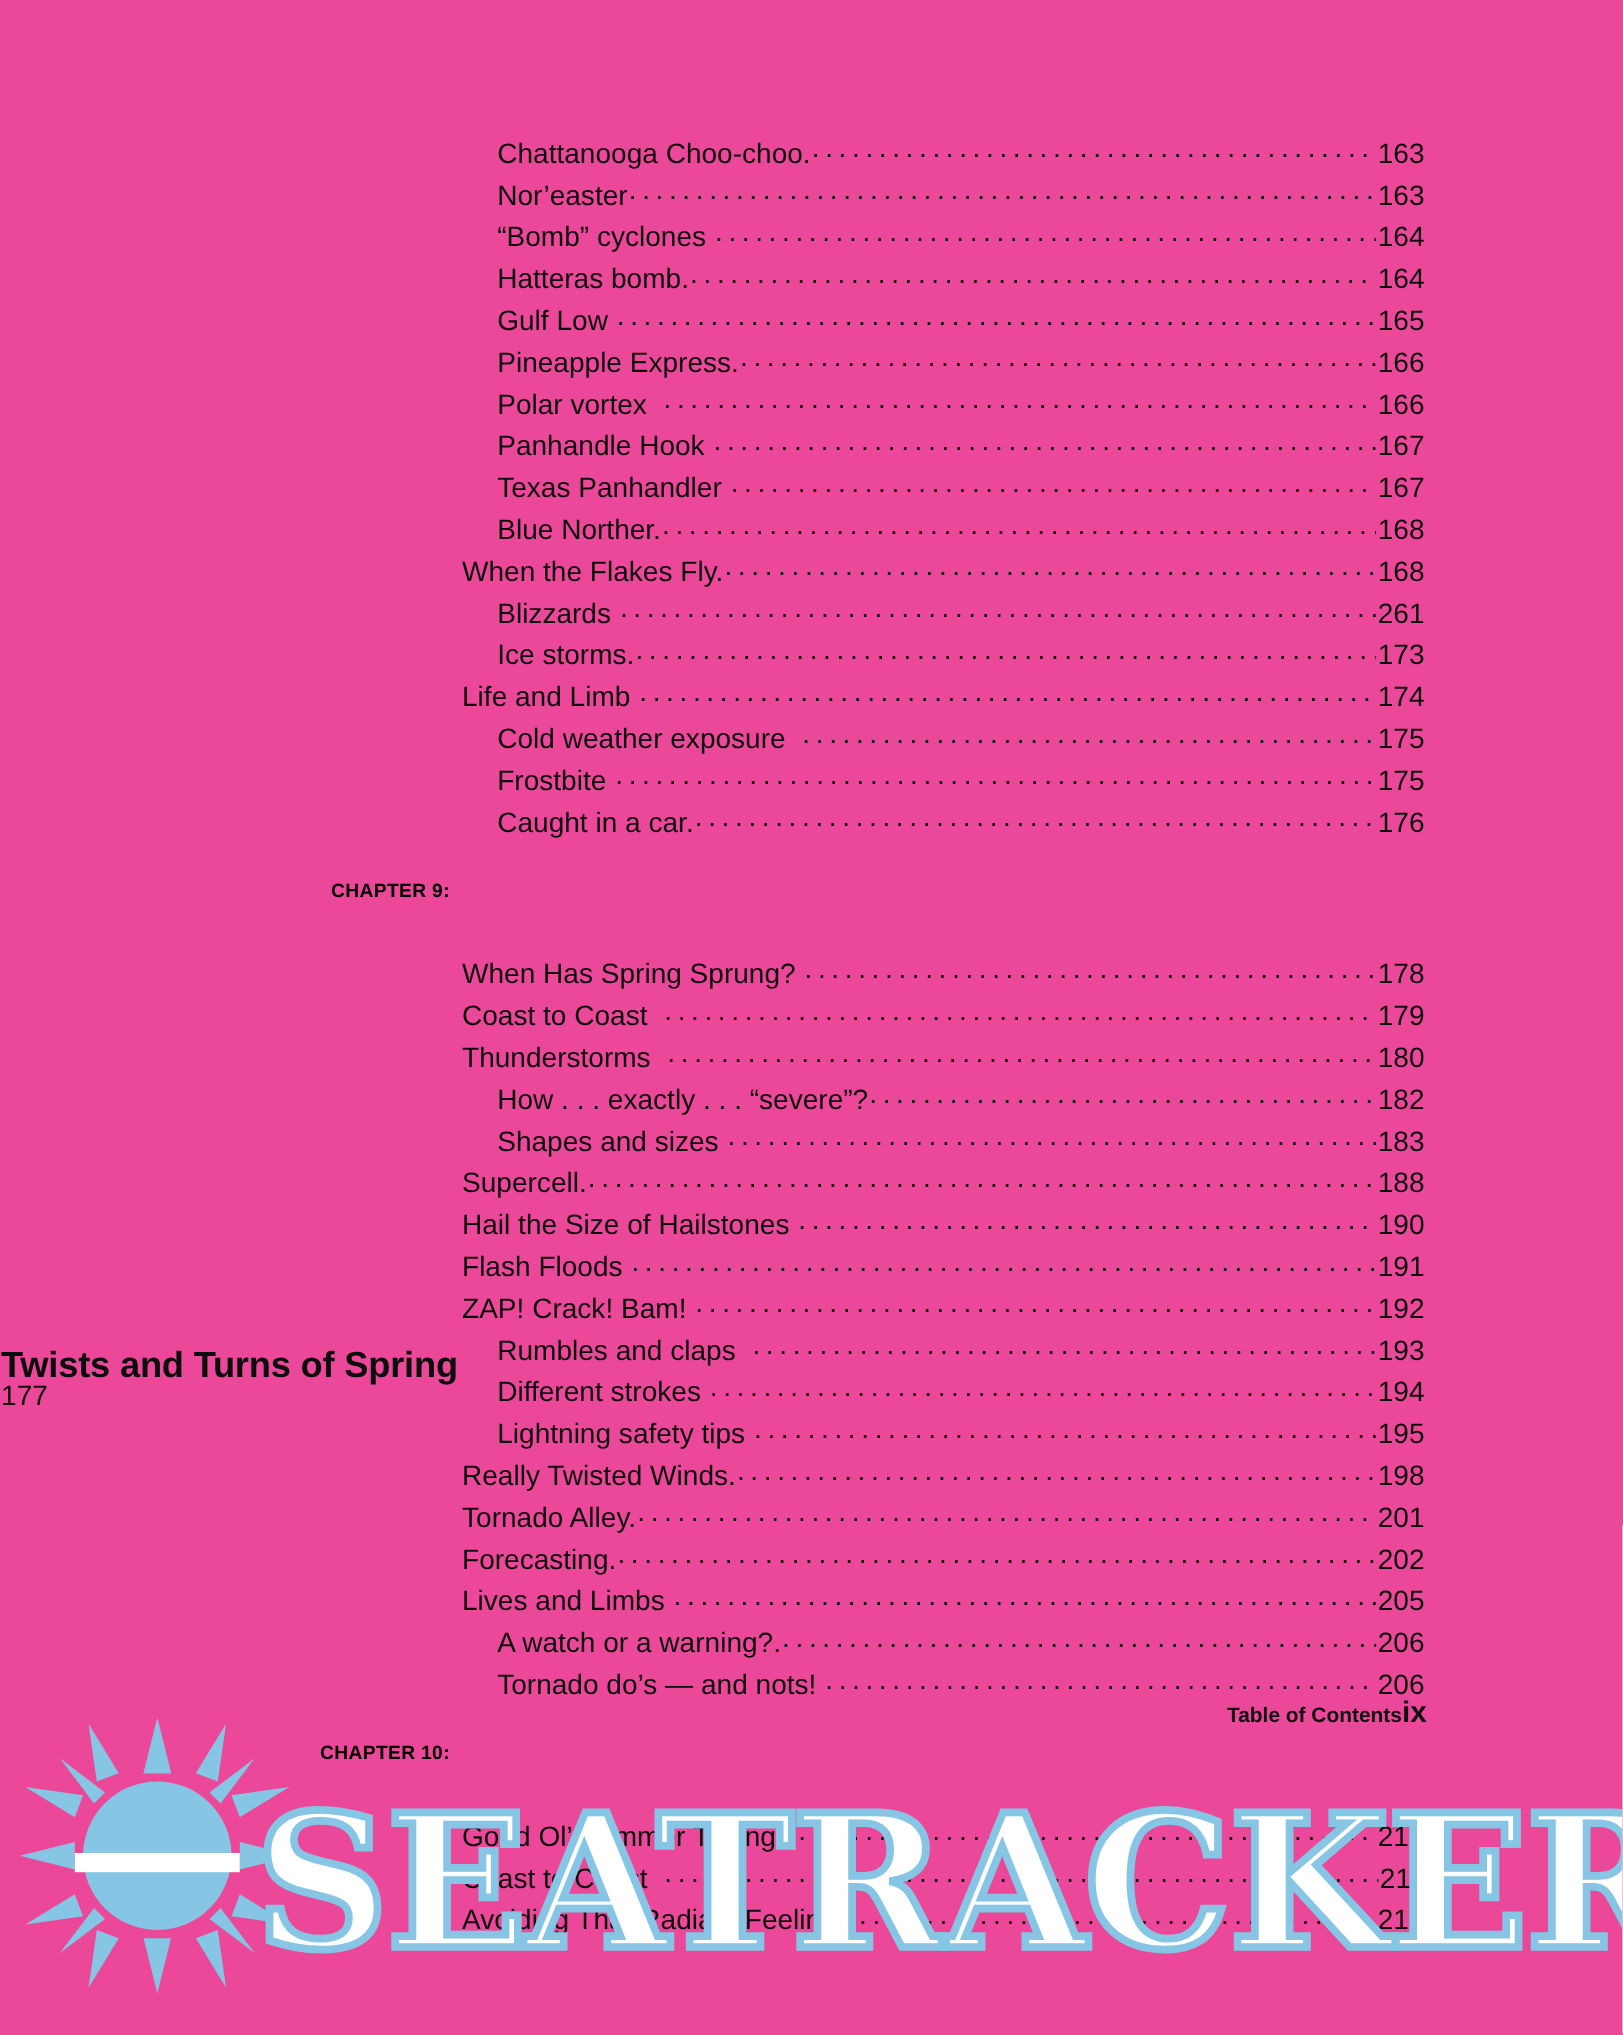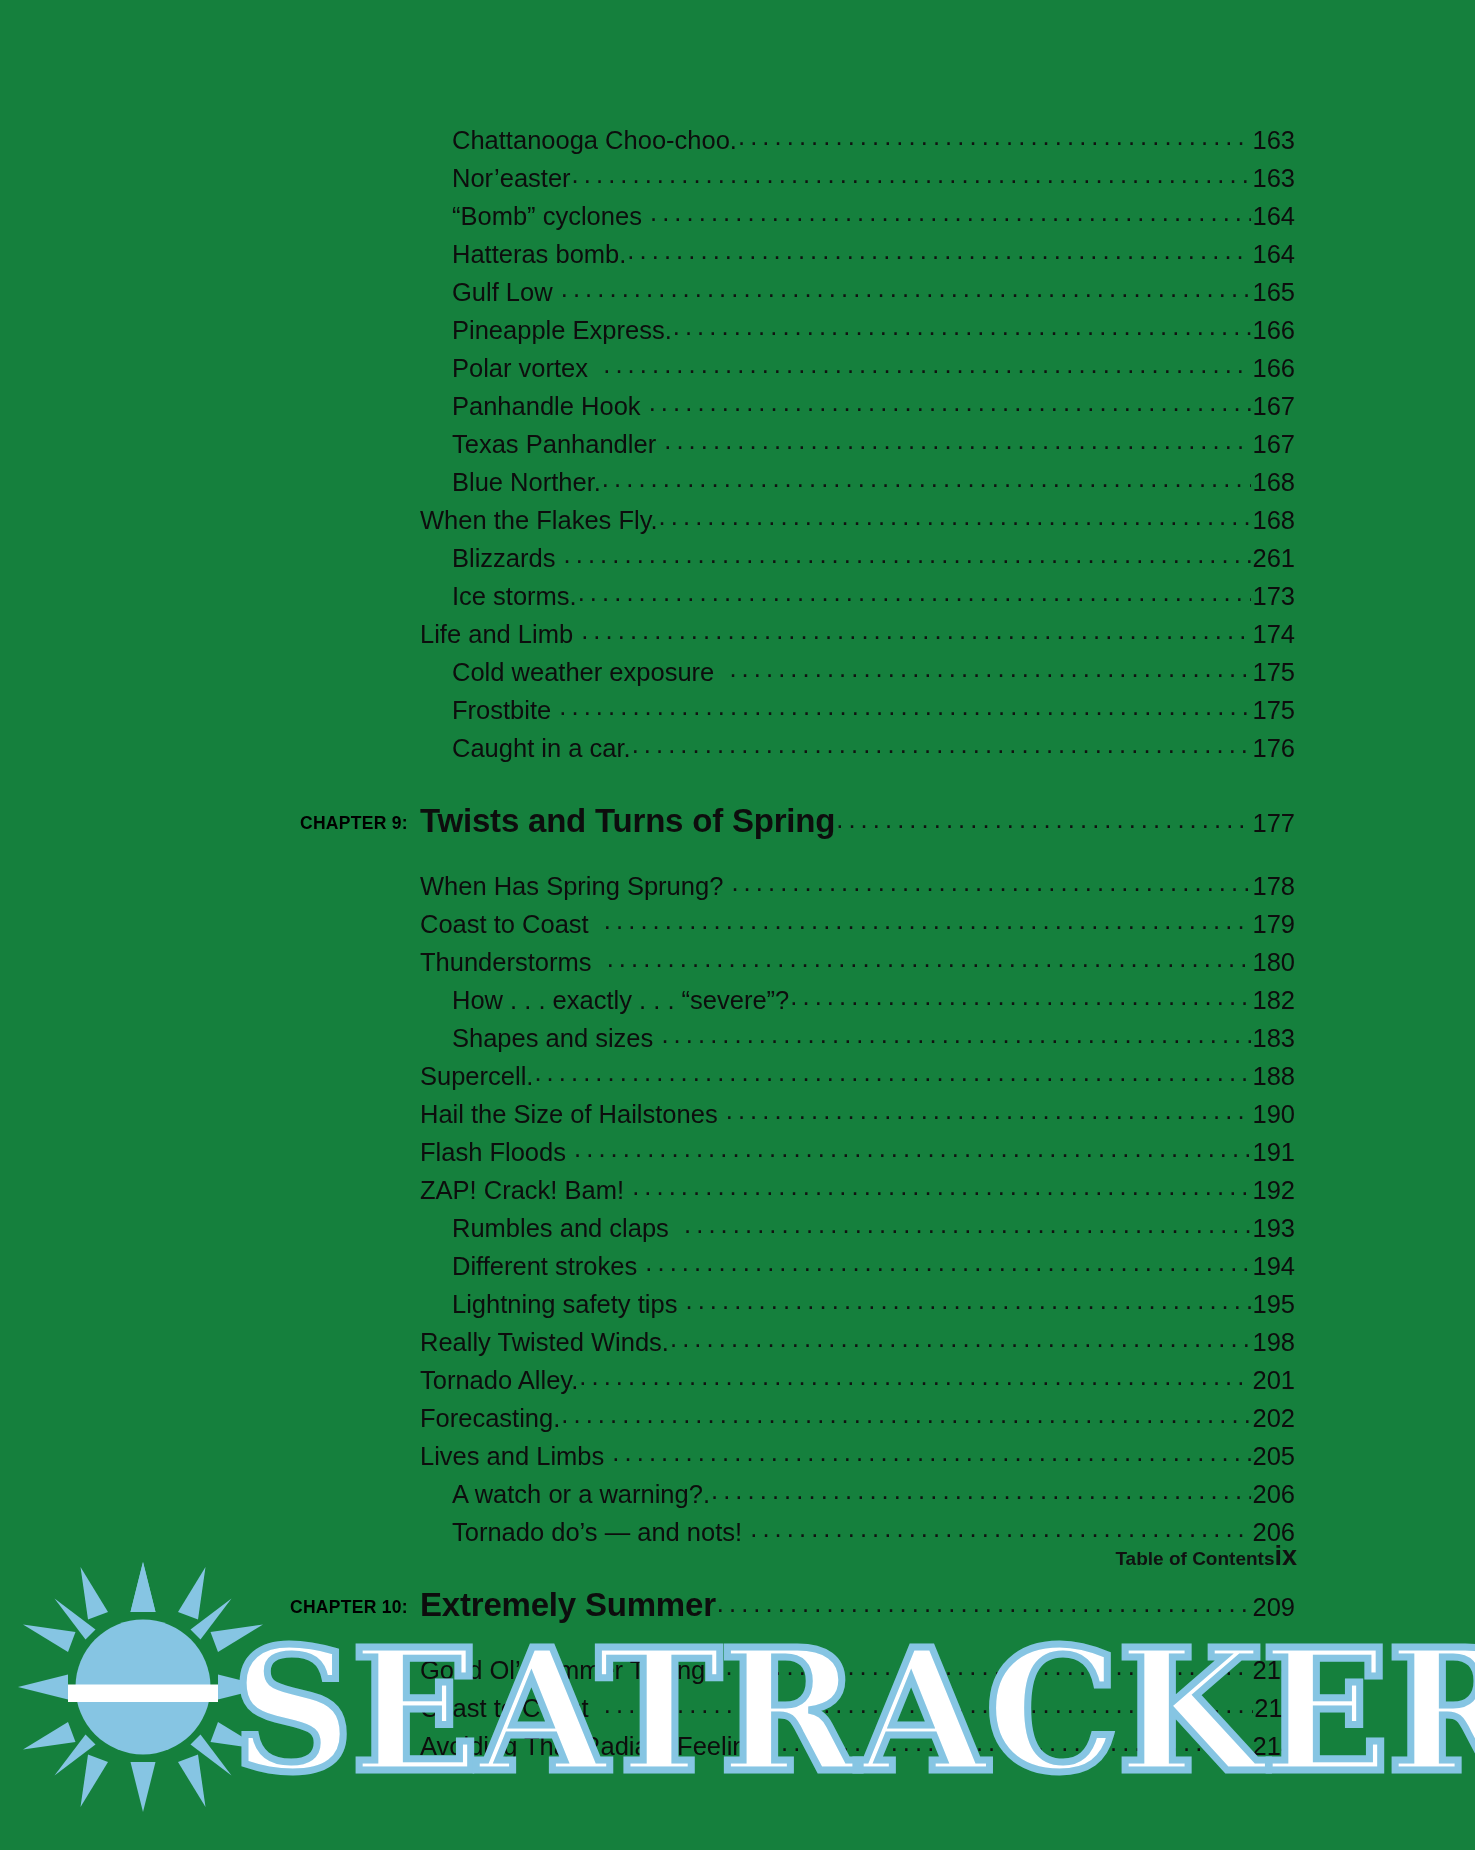--- a/index.html
+++ b/index.html
@@ -4,21 +4,21 @@
 <style>
   html, body {
     margin: 0;
     padding: 0;
     background: #ffffff;
   }
   .page {
     position: relative;
     width: 1475px;
     height: 1850px;
-    background: #15803d;
+    background: #ec4899;
     font-family: "Liberation Sans", sans-serif;
     overflow: hidden;
   }
 
   
   .toc {
     position: absolute;
     left: 0;
     top: 128px;
     width: 1475px;
@@ -94,21 +94,21 @@
   .lvl2 { height: 38px; }
 
   
   .chapter .entry-title {
     font-size: 33px;
     font-weight: bold;
     letter-spacing: -0.2px;
   }
   .chapter .pagenum { font-size: 25.5px; }
   .chapter .leader::before { font-size: 25.5px; }
-  .chapter { height: 46px; }
+  .chapter { height: 46px; flex-direction: column; }
 
   .gap-before { margin-top: 24px; }
   .gap-before-big { margin-top: 30px; }
 
   
   .footer {
     position: absolute;
     left: 0;
     bottom: 278px;
     width: 1475px;

